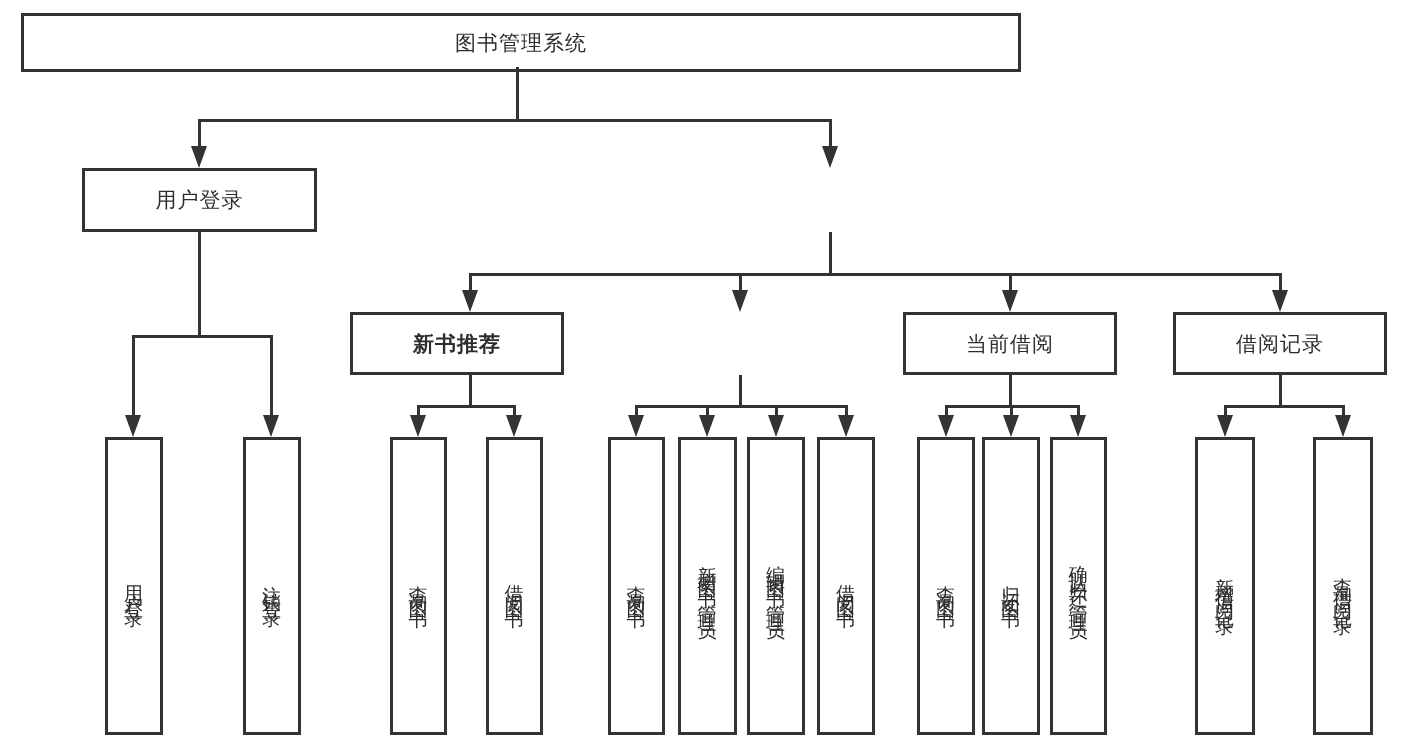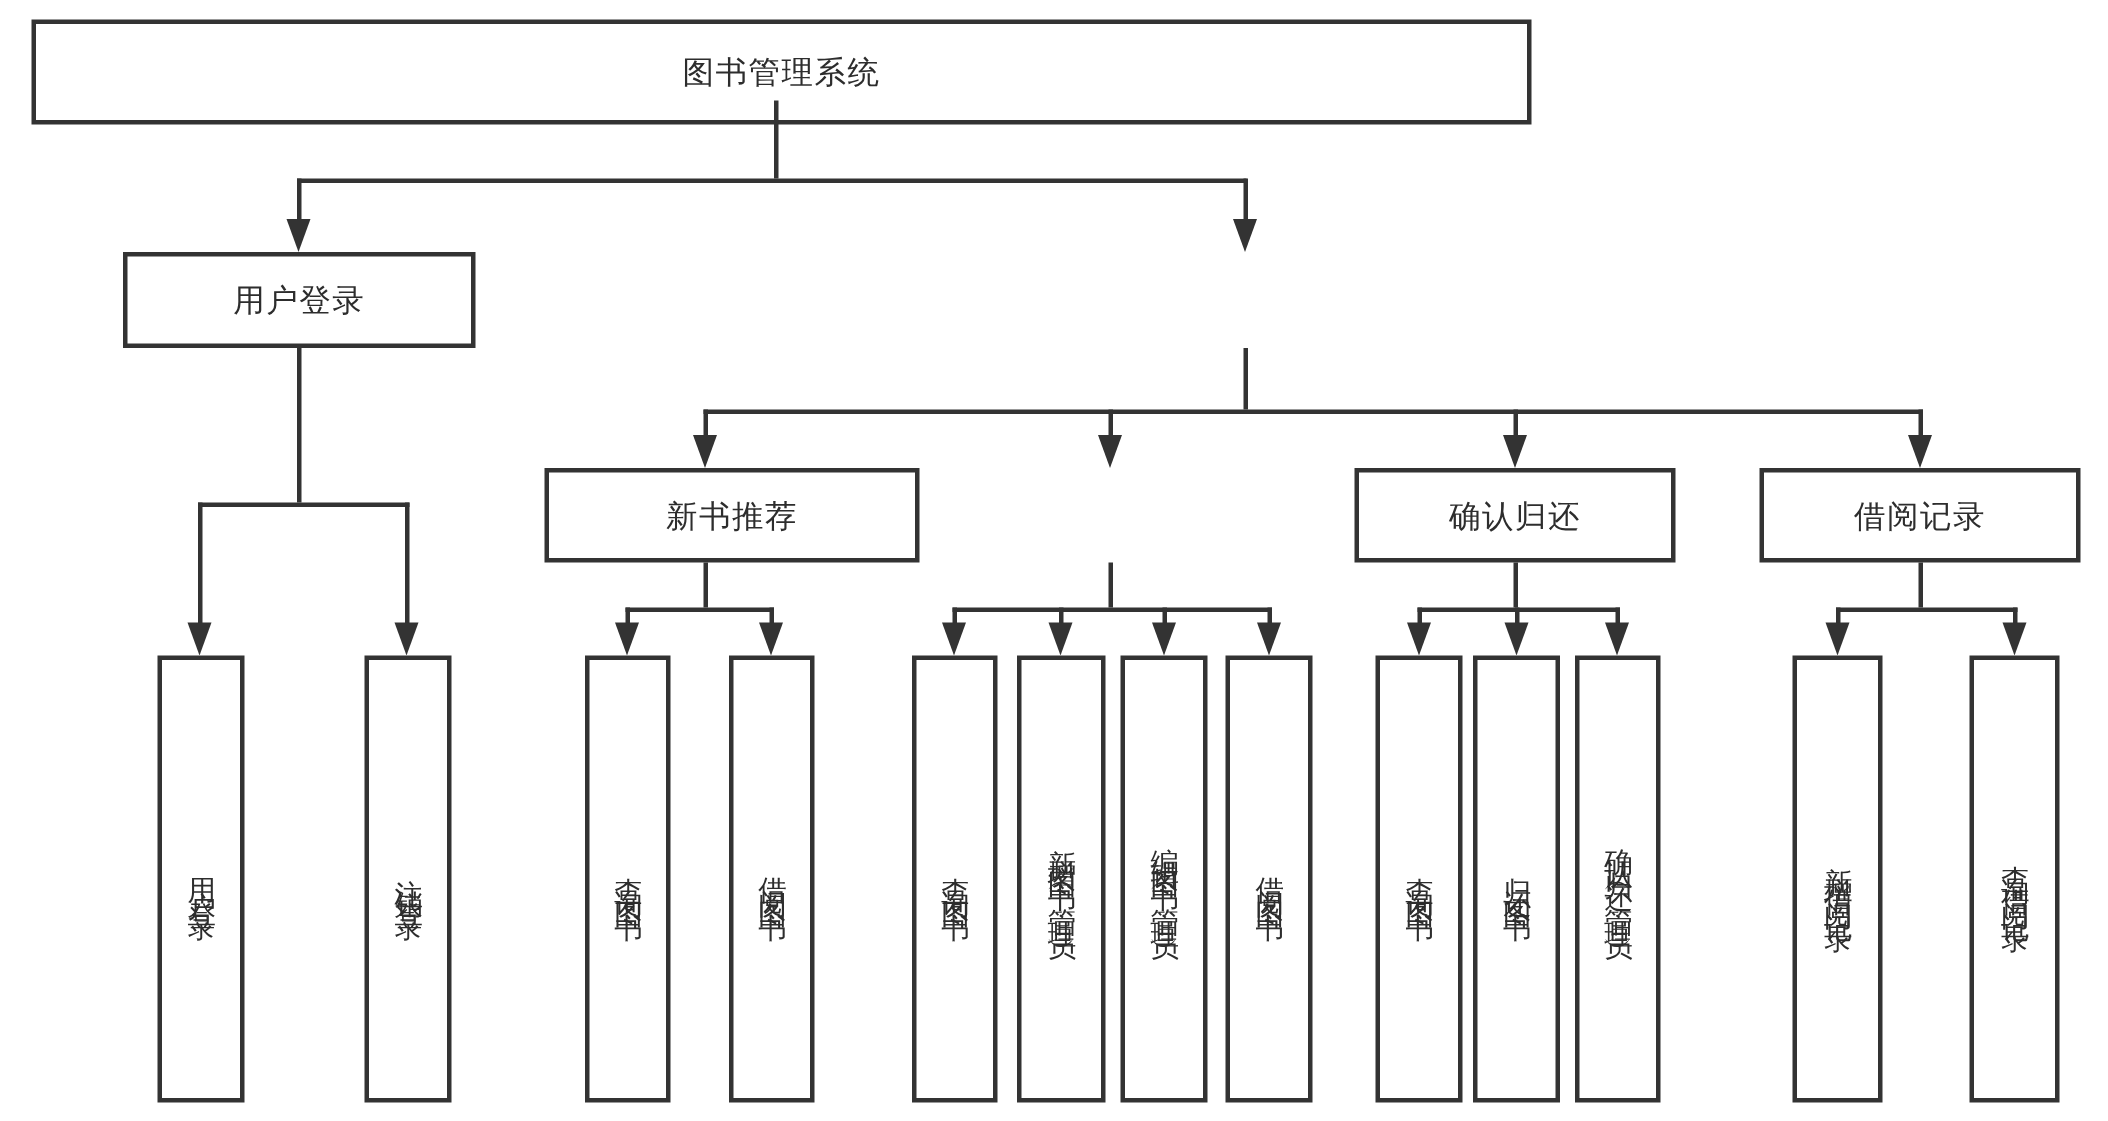--- a/index.html
+++ b/index.html
@@ -52,21 +52,21 @@
     text-shadow: 1px 1px 0 #e6e6e6;
     letter-spacing: 1px;
     white-space: nowrap;
   }
 </style>
 </head>
 <body>
 
 <div class="canvas">
 
-  <div class="box" style="left:21px; top:13px; width:1000px; height:70px;">图书管理系统</div>
+  <div class="box" style="left:21px; top:13px; width:1000px; height:59px;">图书管理系统</div>
 
   <div class="vline" style="left:516px; top:67px; height:52px;"></div>
   <div class="hline" style="left:198px; top:119px; width:633px;"></div>
   <div class="vline" style="left:198px; top:119px; height:29px;"></div>
   <div class="arrowhead" style="left:191px; top:146px;"></div>
   <div class="vline" style="left:829px; top:119px; height:29px;"></div>
   <div class="arrowhead" style="left:822px; top:146px;"></div>
 
   <div class="box" style="left:82px; top:168px; width:235px; height:64px;">用户登录</div>
 
@@ -81,22 +81,22 @@
   <div class="hline" style="left:469px; top:273px; width:813px;"></div>
   <div class="vline" style="left:469px; top:273px; height:19px;"></div>
   <div class="arrowhead" style="left:462px; top:290px;"></div>
   <div class="vline" style="left:739px; top:273px; height:19px;"></div>
   <div class="arrowhead" style="left:732px; top:290px;"></div>
   <div class="vline" style="left:1009px; top:273px; height:19px;"></div>
   <div class="arrowhead" style="left:1002px; top:290px;"></div>
   <div class="vline" style="left:1279px; top:273px; height:19px;"></div>
   <div class="arrowhead" style="left:1272px; top:290px;"></div>
 
-  <div class="box" style="left:363px; top:312px; width:250px; height:63px;">新书推荐</div>
-  <div class="box" style="left:903px; top:312px; width:214px; height:63px;">确认归还</div>
+  <div class="box" style="left:350px; top:312px; width:214px; height:63px;font-weight:bold;">新书推荐</div>
+  <div class="box" style="left:903px; top:312px; width:214px; height:63px;">当前借阅</div>
   <div class="box" style="left:1173px; top:312px; width:214px; height:63px;">借阅记录</div>
 
   <div class="vline" style="left:469px; top:375px; height:30px;"></div>
   <div class="hline" style="left:417px; top:405px; width:99px;"></div>
   <div class="vline" style="left:417px; top:405px; height:12px;"></div>
   <div class="arrowhead" style="left:410px; top:415px;"></div>
   <div class="vline" style="left:513px; top:405px; height:12px;"></div>
   <div class="arrowhead" style="left:506px; top:415px;"></div>
 
   <div class="vline" style="left:739px; top:375px; height:30px;"></div>

